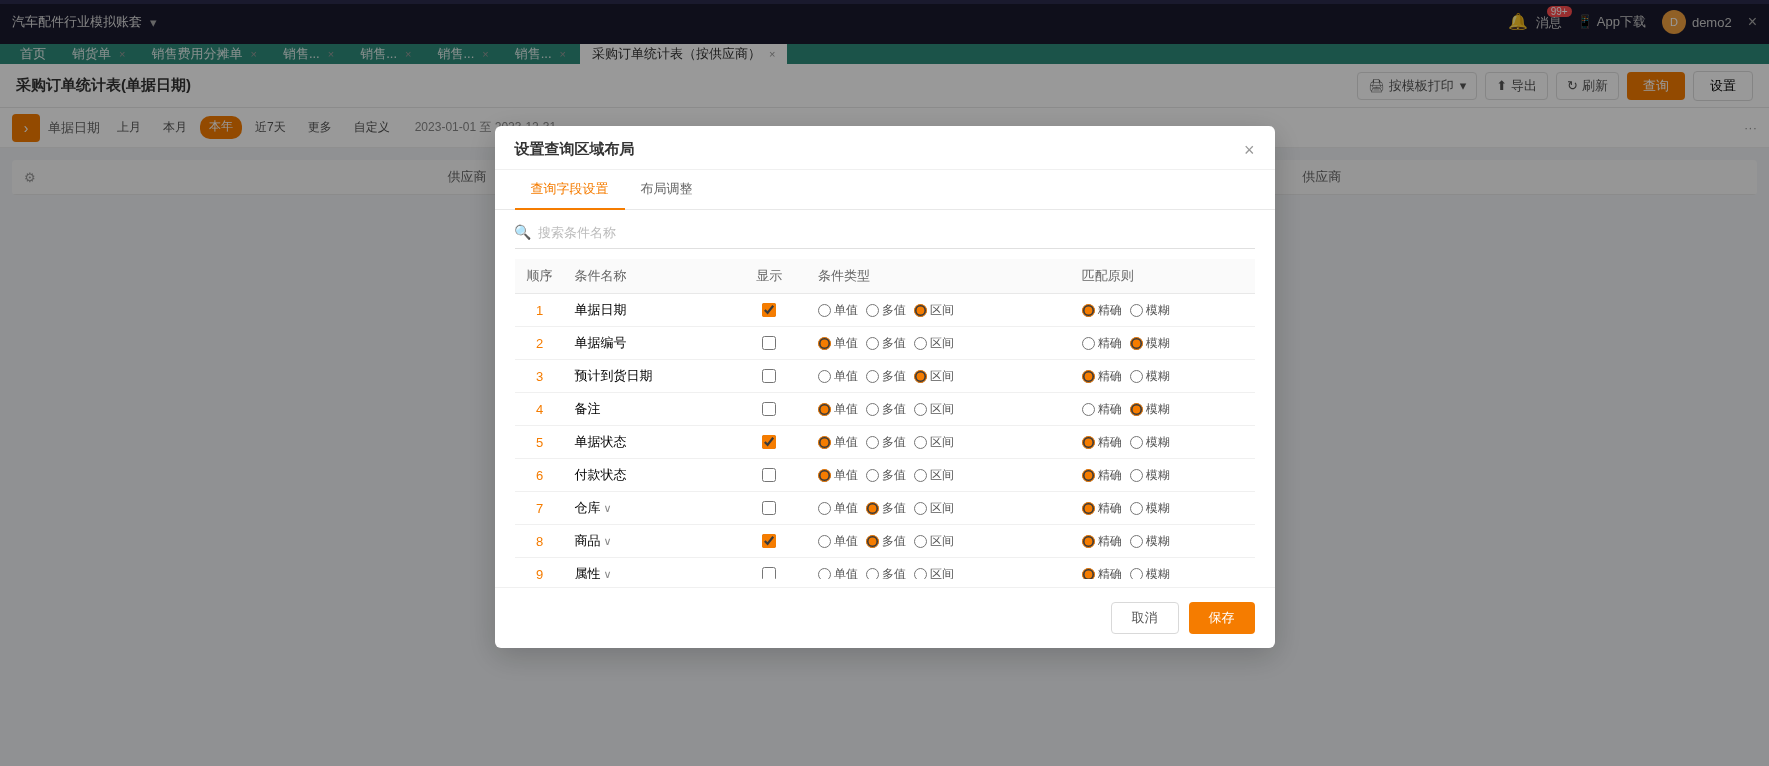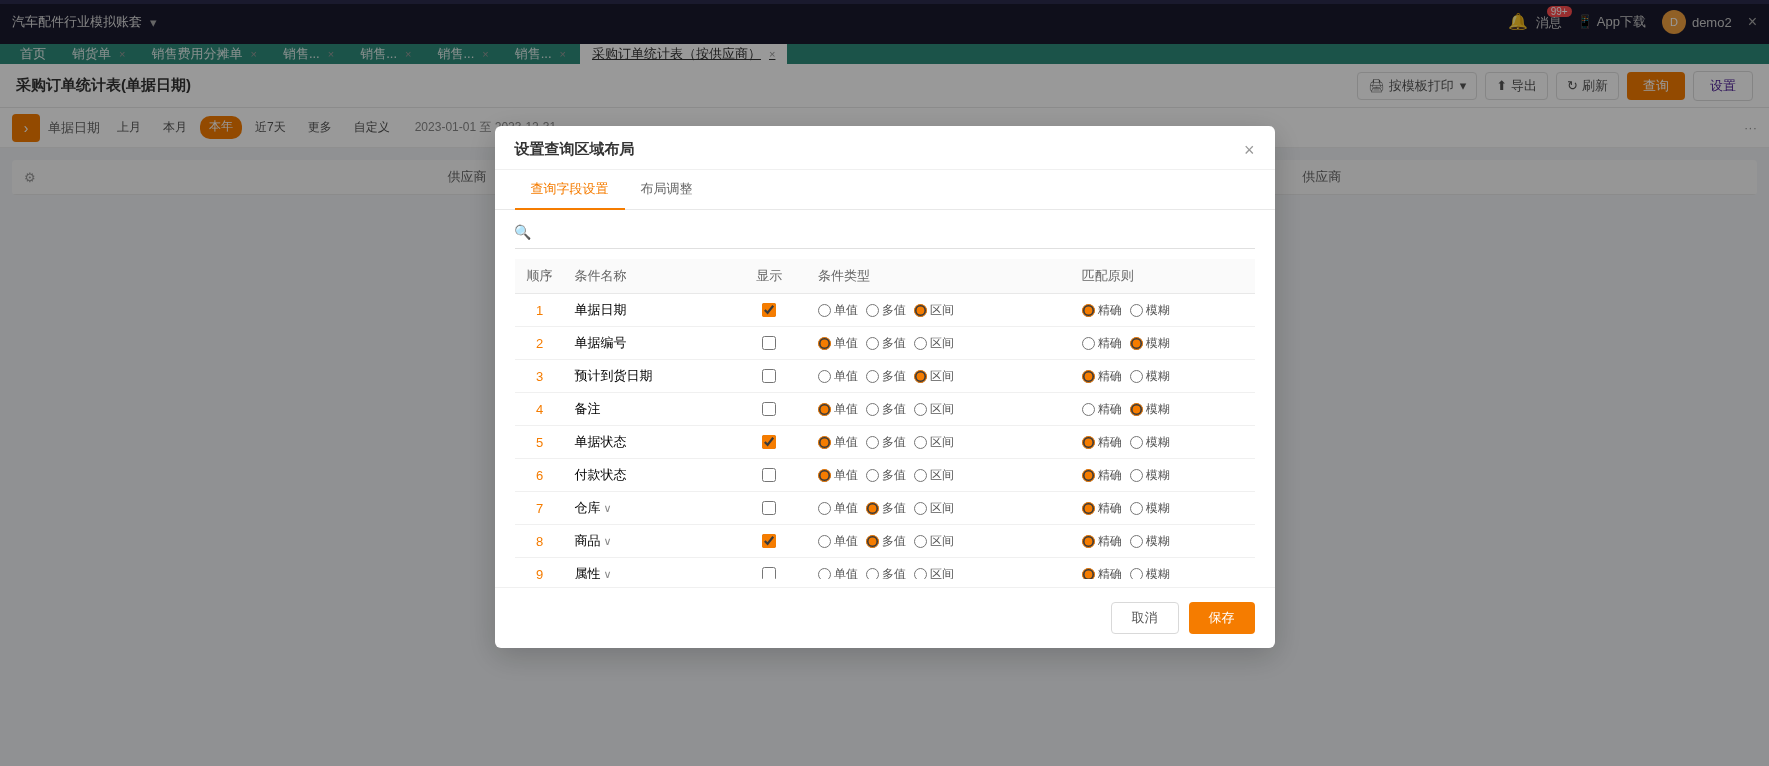--- a/index.html
+++ b/index.html
@@ -37,21 +37,21 @@
       overflow: hidden;
     }
     .tab-item {
       height: 28px;
       padding: 0 12px;
       border-radius: 4px 4px 0 0;
       display: flex; align-items: center; gap: 6px;
       font-size: 13px; cursor: pointer; white-space: nowrap;
       color: rgba(255,255,255,0.85);
     }
-    .tab-item.active { background: #fff; color: #333; text-decoration: underline; }
+    .tab-item.active { background: #fff; color: #333; }
     .tab-item .close { font-size: 11px; color: #999; margin-left: 2px; }
     .tab-home { color: rgba(255,255,255,0.9); padding: 0 12px; font-size: 13px; }
 
     
     .page-header {
       height: 44px;
       background: #fff;
       border-bottom: 1px solid #e8e8e8;
       display: flex;
       align-items: center;
@@ -63,21 +63,21 @@
     .btn-print, .btn-export, .btn-refresh {
       display: flex; align-items: center; gap: 4px;
       padding: 4px 10px; border-radius: 4px; cursor: pointer; font-size: 13px;
       border: 1px solid #e0e0e0; background: #fff; color: #555;
     }
     .btn-query {
       background: #f57c00; color: #fff; border: none;
       padding: 5px 16px; border-radius: 4px; cursor: pointer; font-size: 13px;
     }
     .btn-set {
-      background: #fff; color: #4c1d95; border: 1px solid #ddd;
+      background: #fff; color: #000000; border: 1px solid #ddd;
       padding: 5px 16px; border-radius: 4px; cursor: pointer; font-size: 13px;
     }
 
     
     .filter-bar {
       height: 40px;
       background: #fff;
       border-bottom: 1px solid #eee;
       display: flex;
       align-items: center;
@@ -359,20 +359,21 @@
 
     <div class="dialog-tabs">
       <div class="dialog-tab active">查询字段设置</div>
       <div class="dialog-tab">布局调整</div>
     </div>
 
     <div class="dialog-body">
 
       <div class="search-bar">
         <span class="search-icon-svg">🔍</span>
+        <input type="text" placeholder="搜索条件名称" style="">
       </div>
 
       <div class="table-scroll-area scrollbar-container">
         <table class="settings-table">
           <thead>
             <tr>
               <th>顺序</th>
               <th>条件名称</th>
               <th style="text-align:center;">显示</th>
               <th>条件类型</th>

